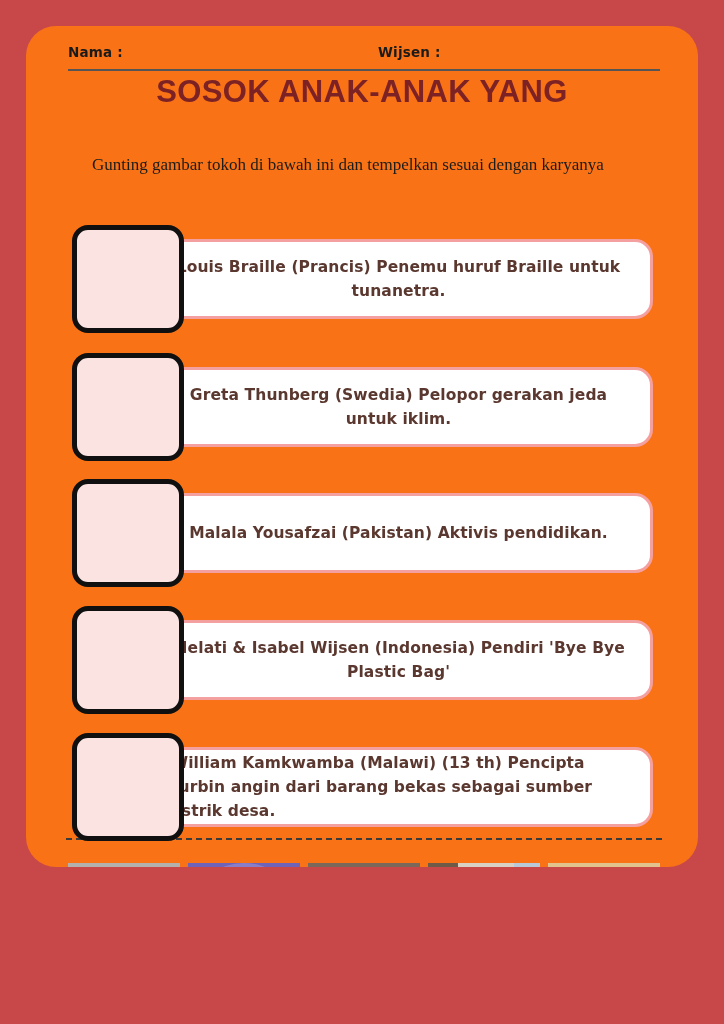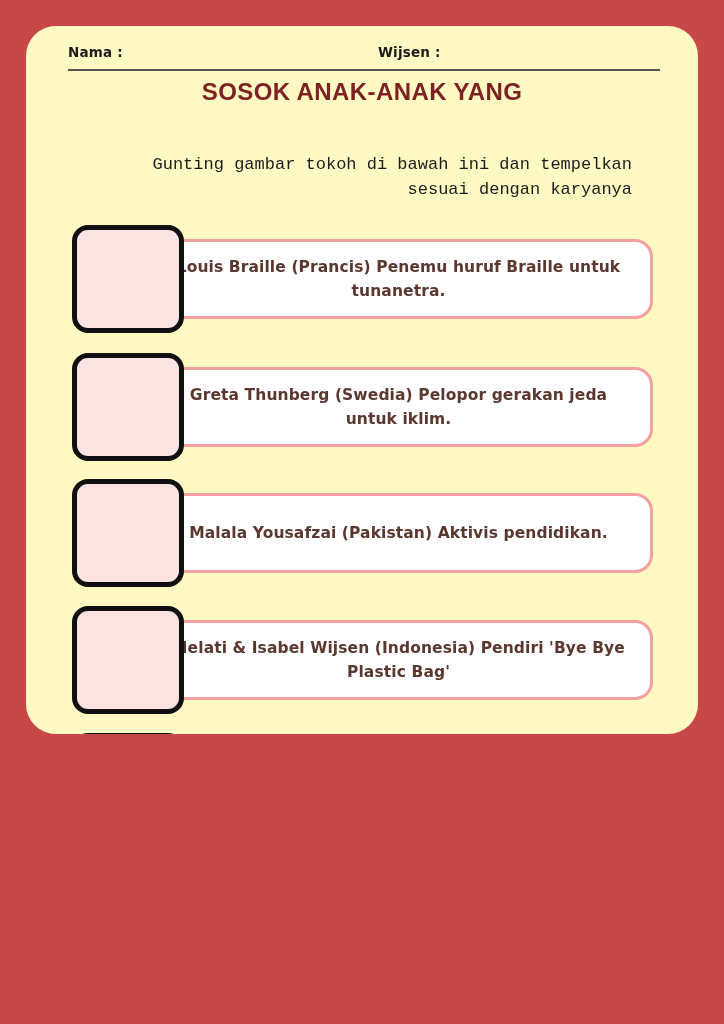--- a/index.html
+++ b/index.html
@@ -20,22 +20,22 @@
     width: 724px;
     height: 1024px;
     background: #c8484a;
     box-sizing: border-box;
   }
   .card {
     position: absolute;
     left: 26px;
     top: 26px;
     width: 672px;
-    height: 708px;
-    background: #fef9c3;
+    height: 841px;
+    background: #f97316;
     border-radius: 30px;
     box-sizing: border-box;
     overflow: hidden;
   }
 
   
   .header {
     position: absolute;
     left: 42px;
     top: 18px;
@@ -67,33 +67,33 @@
   .title-block {
     position: absolute;
     left: 36px;
     top: 48px;
     width: 600px;
     text-align: center;
   }
   .title-line {
     font-family: "Liberation Sans", sans-serif;
     font-weight: bold;
-    font-size: 24px;
+    font-size: 31px;
     line-height: 36px;
     letter-spacing: 0.4px;
     color: #7d2224;
     white-space: nowrap;
   }
   .subtitle {
     position: absolute;
     left: 66px;
     top: 126px;
     width: 540px;
-    text-align: right;
-    font-family: Liberation Mono, monospace;
+    text-align: left;
+    font-family: Liberation Serif, serif;
     font-size: 17px;
     line-height: 25px;
     color: #1c1c1c;
   }
 
   
   .rows {
     position: absolute;
     left: 0;
     top: 0;

